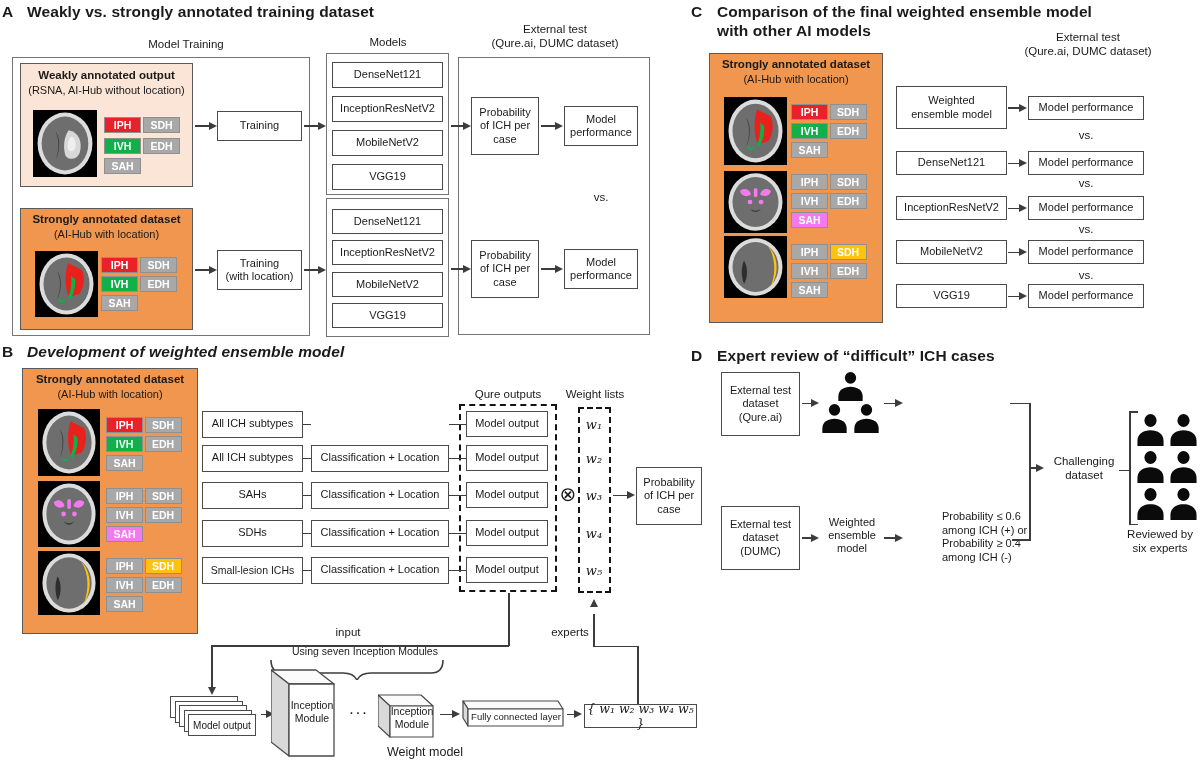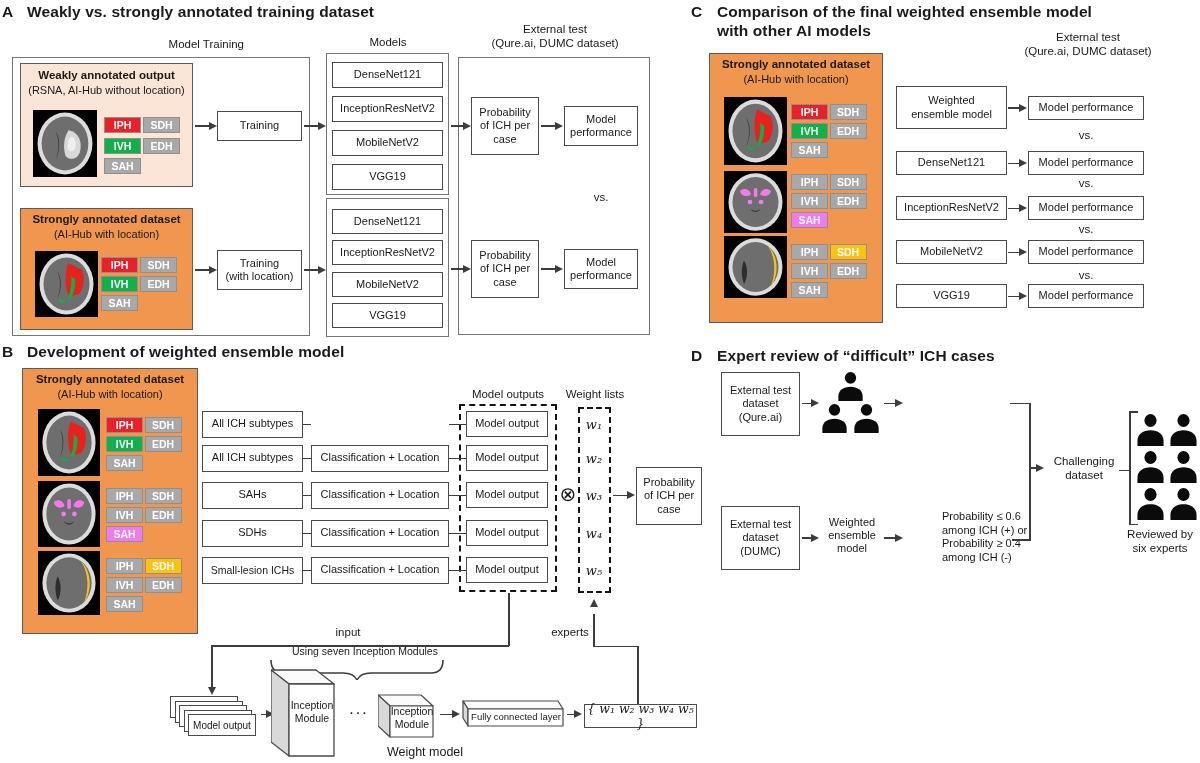--- a/index.html
+++ b/index.html
@@ -37,21 +37,21 @@
   .icn svg{display:block;}
 </style>
 </head>
 <body>
 
 <div id="stage">
 
   <span class="abs panel-id" style="left:2px;top:3px;">A</span>
   <span class="abs panel-title" style="left:27px;top:3px;">Weakly vs. strongly annotated training dataset</span>
 
-  <div class="abs lbl" style="left:128px;top:38px;width:116px;text-align:right;">Model Training</div>
+  <div class="abs lbl" style="left:128px;top:38px;width:116px;">Model Training</div>
   <div class="abs lbl" style="left:360px;top:36px;width:56px;">Models</div>
   <div class="abs lbl" style="left:478px;top:23px;width:154px;">External test
 (Qure.ai, DUMC dataset)</div>
 
   <div class="abs group" style="left:12px;top:57px;width:298px;height:279px;"></div>
 
   <div class="abs ds peach" style="left:20px;top:63px;width:173px;height:124px;"></div>
   <div class="abs ds-title" style="left:26px;top:69px;width:161px;">Weakly annotated output</div>
   <div class="abs ds-sub" style="left:26px;top:84px;width:161px;">(RSNA, AI-Hub without location)</div>
   <div class="abs icn" style="left:33px;top:110px;width:64px;height:67px;">
@@ -130,21 +130,21 @@
   <div class="hline" style="left:451px;top:125px;width:13px;height:1.5px;"></div>
     <div class="arr arr-r" style="left:463px;top:121.5px;"></div>
   <div class="hline" style="left:541px;top:125px;width:16px;height:1.5px;"></div>
     <div class="arr arr-r" style="left:555px;top:121.5px;"></div>
   <div class="hline" style="left:451px;top:268px;width:13px;height:1.5px;"></div>
     <div class="arr arr-r" style="left:463px;top:264.5px;"></div>
   <div class="hline" style="left:541px;top:268px;width:16px;height:1.5px;"></div>
     <div class="arr arr-r" style="left:555px;top:264.5px;"></div>
 
   <span class="abs panel-id" style="left:2px;top:343px;">B</span>
-  <span class="abs panel-title" style="left:27px;top:343px;">Development of weighted ensemble model</span>
+  <span class="abs panel-title" style="left:27px;top:343px;font-style:italic;">Development of weighted ensemble model</span>
 
   <div class="abs ds orange" style="left:22px;top:368px;width:176px;height:266px;"></div>
   <div class="abs ds-title" style="left:30px;top:373px;width:160px;">Strongly annotated dataset</div>
   <div class="abs ds-sub" style="left:30px;top:388px;width:160px;">(AI-Hub with location)</div>
 
   <div class="abs icn" style="left:38px;top:409px;width:62px;height:67px;">
       <svg viewBox="0 0 63 66" width="100%" height="100%" preserveAspectRatio="none">
         <rect width="63" height="66" fill="#000"></rect>
         <ellipse cx="31.5" cy="33" rx="27" ry="30.5" fill="#dcdcdc"></ellipse>
         <ellipse cx="31.5" cy="33" rx="23" ry="26.5" fill="#6e6e6e"></ellipse>
@@ -198,21 +198,21 @@
   <div class="abs box" style="left:202px;top:444.5px;width:101px;height:27px;">All ICH subtypes</div>
   <div class="abs box" style="left:202px;top:481.5px;width:101px;height:27px;">SAHs</div>
   <div class="abs box" style="left:202px;top:519.5px;width:101px;height:27px;">SDHs</div>
   <div class="abs box" style="left:202px;top:556.5px;width:101px;height:27px;font-size:10.5px;">Small-lesion ICHs</div>
 
   <div class="abs box" style="left:311px;top:444.5px;width:138px;height:27px;">Classification + Location</div>
   <div class="abs box" style="left:311px;top:481.5px;width:138px;height:27px;">Classification + Location</div>
   <div class="abs box" style="left:311px;top:519.5px;width:138px;height:27px;">Classification + Location</div>
   <div class="abs box" style="left:311px;top:556.5px;width:138px;height:27px;">Classification + Location</div>
 
-  <div class="abs lbl" style="left:462px;top:388px;width:92px;">Model outputs</div>
+  <div class="abs lbl" style="left:462px;top:388px;width:92px;">Qure outputs</div>
   <div class="abs dashedbox" style="left:459px;top:404px;width:98px;height:188px;"></div>
   <div class="abs box" style="left:466px;top:411px;width:82px;height:26px;">Model output</div>
   <div class="abs box" style="left:466px;top:445px;width:82px;height:26px;">Model output</div>
   <div class="abs box" style="left:466px;top:482px;width:82px;height:26px;">Model output</div>
   <div class="abs box" style="left:466px;top:520px;width:82px;height:26px;">Model output</div>
   <div class="abs box" style="left:466px;top:557px;width:82px;height:26px;">Model output</div>
 
   <div class="abs lbl" style="left:561px;top:388px;width:68px;">Weight lists</div>
   <div class="abs dashedbox" style="left:578px;top:407px;width:33px;height:186px;"></div>
   <div class="abs wsub" style="left:580px;top:417px;width:28px;">w₁</div>

